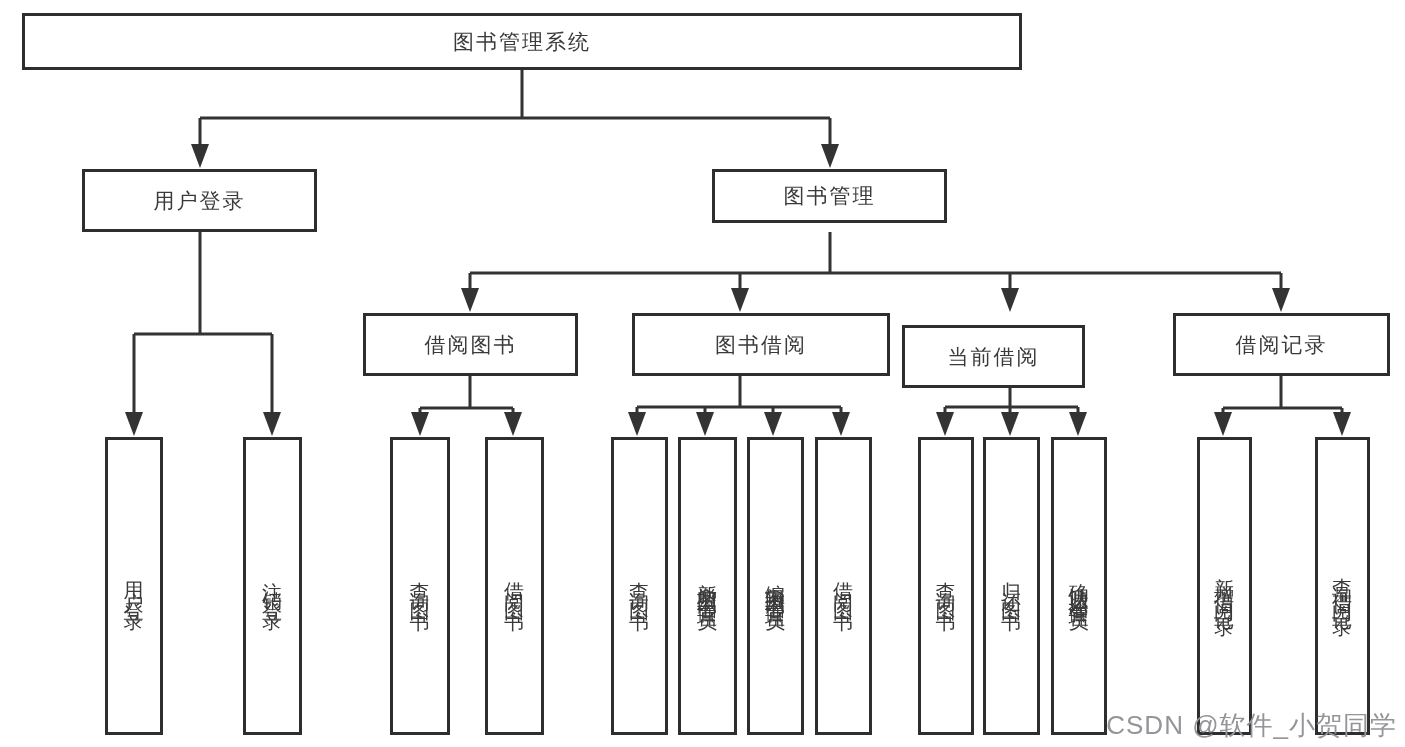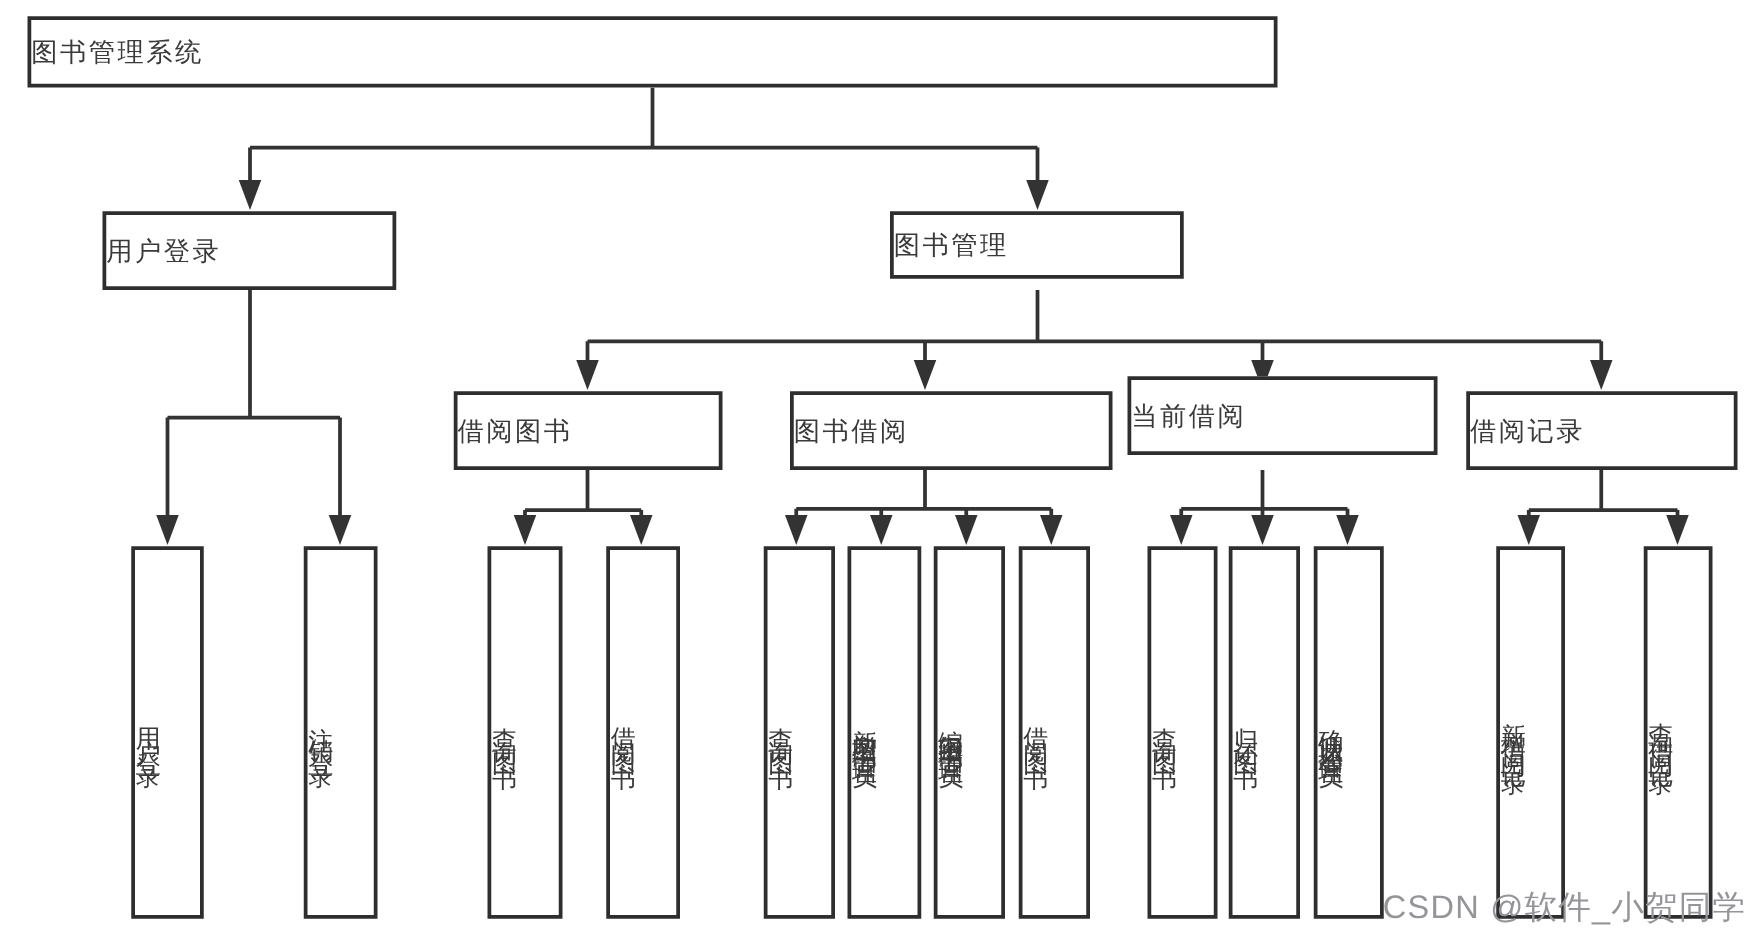--- a/index.html
+++ b/index.html
@@ -21,20 +21,21 @@
     width: 1405px;
     height: 747px;
   }
   .box {
     position: absolute;
     box-sizing: border-box;
     border: 3px solid #2e2e2e;
     background: #ffffff;
     display: flex;
     align-items: center;
+    justify-content: center;
     color: #3a3a3a;
   }
   .hlabel {
     font-size: 21px;
     letter-spacing: 2px;
     white-space: nowrap;
   }
   .vbox .vlabel {
     writing-mode: vertical-rl;
     text-orientation: mixed;
@@ -113,21 +114,21 @@
   <div class="box" style="left:712px; top:169px; width:235px; height:54px;">
     <span class="hlabel">图书管理</span>
   </div>
 
   <div class="box" style="left:363px; top:313px; width:215px; height:63px;">
     <span class="hlabel">借阅图书</span>
   </div>
   <div class="box" style="left:632px; top:313px; width:258px; height:63px;">
     <span class="hlabel">图书借阅</span>
   </div>
-  <div class="box" style="left:902px; top:301px; width:248px; height:63px;">
+  <div class="box" style="left:902px; top:325px; width:183px; height:63px;">
     <span class="hlabel">当前借阅</span>
   </div>
   <div class="box" style="left:1173px; top:313px; width:217px; height:63px;">
     <span class="hlabel">借阅记录</span>
   </div>
 
   <div class="box vbox ls-4" style="left:105px; top:437px; width:58px; height:298px;">
     <span class="vlabel">用户登录</span>
   </div>
   <div class="box vbox ls-4" style="left:243px; top:437px; width:59px; height:298px;">

